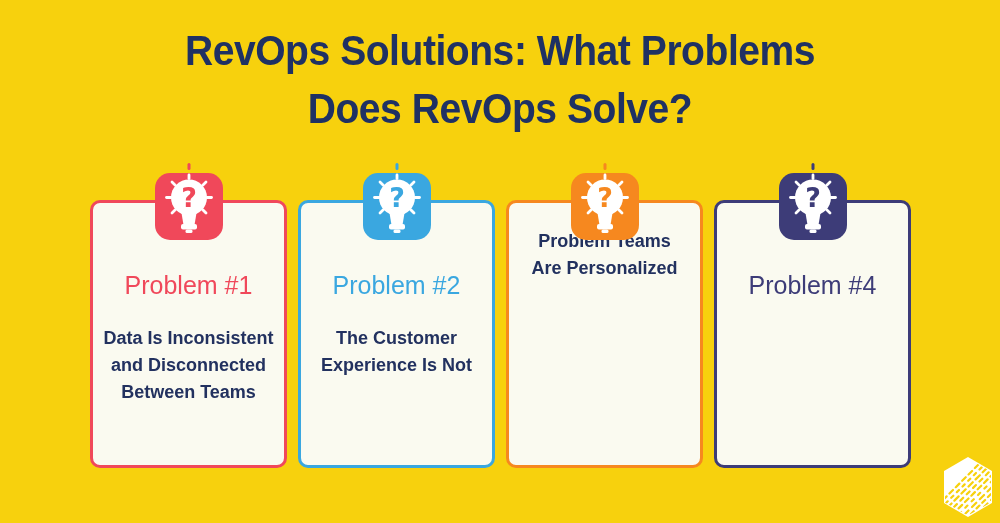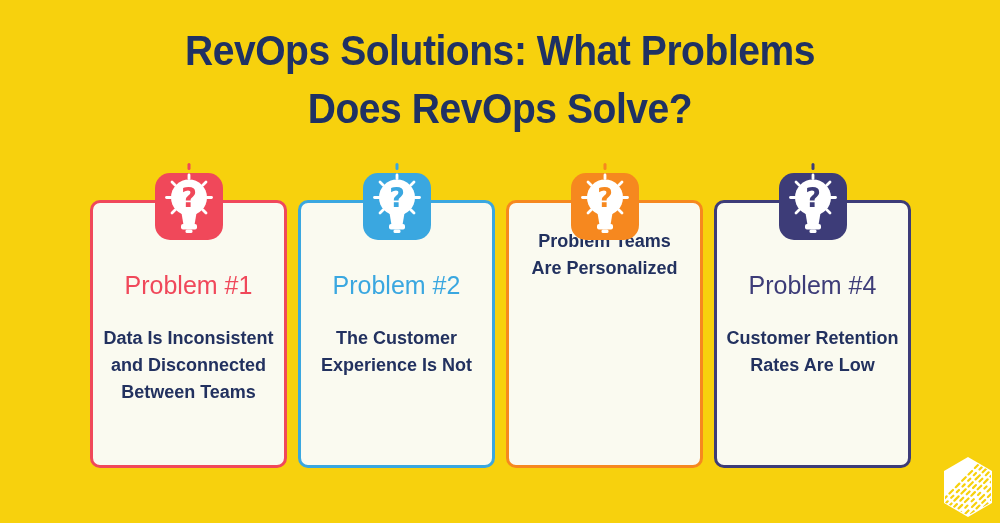--- a/index.html
+++ b/index.html
@@ -188,25 +188,20 @@
           <line x1="17" y1="19" x2="20" y2="22"></line>
           <line x1="51" y1="19" x2="48" y2="22"></line>
           <line x1="11.5" y1="34.5" x2="16" y2="34.5"></line>
           <line x1="56.5" y1="34.5" x2="52" y2="34.5"></line>
           <line x1="17" y1="50" x2="20" y2="47"></line>
           <line x1="51" y1="50" x2="48" y2="47"></line>
         </g>
       </svg>
     </div>
     <div class="card-label">Problem #4</div>
-    <div class="card-body">
-      <div>Customer Retention</div>
-      <div>Rates Are Low</div>
-      <div></div>
-    </div>
   </div>
 
 </div>
 
 <div class="logo">
   <svg viewBox="0 0 52 60" xmlns="http://www.w3.org/2000/svg">
     <defs>
       <clipPath id="hexclip">
         <polygon points="26,1.5 49,14.5 49,45.5 26,58.5 3,45.5 3,14.5"></polygon>
       </clipPath>

